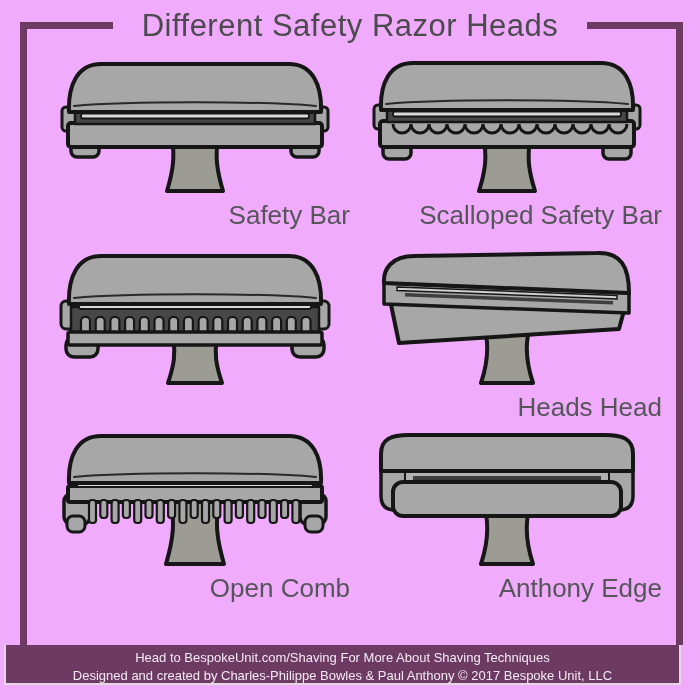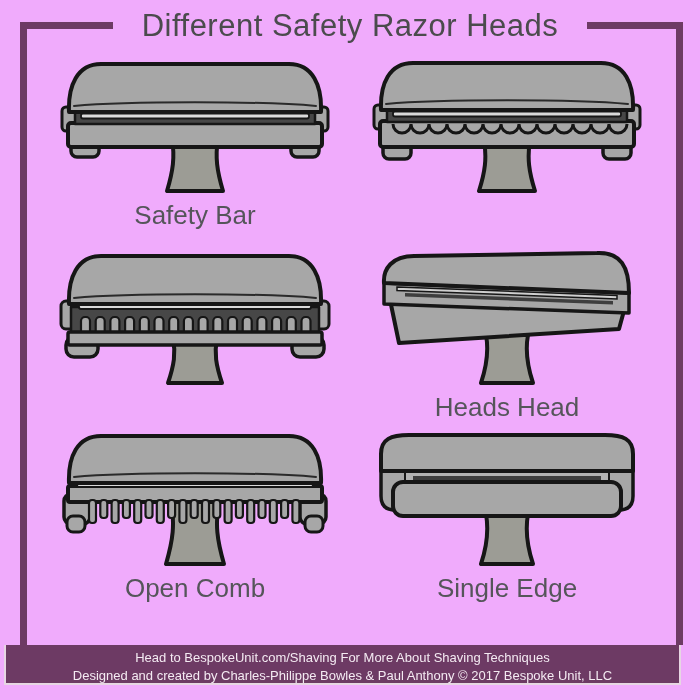--- a/index.html
+++ b/index.html
@@ -18,21 +18,21 @@
     position:absolute; top:8px; left:0; width:100%; text-align:center;
     font-size:31px; letter-spacing:.5px; color:var(--title-text,#4b4b4d);
   }
 
   .cell { position:absolute; width:310px; }
   .cell svg { display:block; margin:0 auto; }
   .col-1 { left:40px; }  .col-2 { left:352px; }
   .row-1 { top:55px; }   .row-2 { top:247px; }  .row-3 { top:428px; }
 
   .razor-label {
-    text-align:center; font-size:26px; margin-top:5px;
+    text-align:right; font-size:26px; margin-top:5px;
     color:var(--label-text,#55555a);
   }
 
   
   .footer {
     position:absolute; left:4px; top:645px; width:673px; height:34px;
     background:var(--frame-purple,#6d3a64);
     border:2px solid var(--band-border,#e7d6e3); border-top:none;
     color:var(--footer-text,#f4eaf2); text-align:center;
     font-size:13px; line-height:1.4; padding-top:4px;
@@ -81,20 +81,21 @@
       <rect class="g" stroke-width="3" x="259" y="50" width="14" height="24" rx="4"></rect>
       <rect class="g" stroke-width="3.5" x="16" y="86" width="28" height="18" rx="6"></rect>
       <rect class="g" stroke-width="3.5" x="236" y="86" width="28" height="18" rx="6"></rect>
       <rect class="g" stroke-width="4" x="13" y="66" width="254" height="26" rx="3"></rect>
       <path class="scal" d="M26,69 a9,9 0 0 0 18,0 a9,9 0 0 0 18,0 a9,9 0 0 0 18,0 a9,9 0 0 0 18,0 a9,9 0 0 0 18,0 a9,9 0 0 0 18,0 a9,9 0 0 0 18,0 a9,9 0 0 0 18,0 a9,9 0 0 0 18,0 a9,9 0 0 0 18,0 a9,9 0 0 0 18,0 a9,9 0 0 0 18,0 a9,9 0 0 0 18,0"></path>
       <rect class="dark" x="20" y="54" width="240" height="13"></rect>
       <rect class="blade" x="26" y="56.5" width="228" height="5" rx="2"></rect>
       <path class="g" stroke-width="4" d="M14,55 C13,29 22,8 46,8 L234,8 C258,8 267,29 266,55 Z"></path>
       <path class="thin" d="M19,49 C72,44 208,44 261,49"></path>
     </svg>
+    <div class="razor-label">Scalloped Safety Bar</div>
   </div>
 
   <div class="cell col-1 row-2">
     <svg width="280" height="140" viewBox="0 0 280 140">
       <path class="stem" d="M118,92 C121,106 119,118 113,136 L167,136 C161,118 159,106 162,92 Z"></path>
       <rect class="g" stroke-width="3" x="6" y="54" width="15" height="28" rx="5"></rect>
       <rect class="g" stroke-width="3" x="259" y="54" width="15" height="28" rx="5"></rect>
       <rect class="g" stroke-width="3.5" x="11" y="90" width="32" height="20" rx="8"></rect>
       <rect class="g" stroke-width="3.5" x="237" y="90" width="32" height="20" rx="8"></rect>
       <rect class="dark" stroke-width="3" x="16" y="60" width="248" height="28"></rect>
@@ -170,21 +171,21 @@
   <div class="cell col-2 row-3">
     <svg width="280" height="140" viewBox="0 0 280 140">
       <path class="stem" d="M119,86 C122,103 120,118 114,136 L166,136 C160,118 158,103 161,86 Z"></path>
       <path class="g" stroke-width="3.5" d="M14,42 L42,42 L42,82 L28,82 Q14,82 14,68 Z"></path>
       <path class="g" stroke-width="3.5" d="M266,42 L238,42 L238,82 L252,82 Q266,82 266,68 Z"></path>
       <rect fill="#b2b2b2" stroke="#161616" stroke-width="2" x="38" y="42" width="204" height="14"></rect>
       <rect fill="#3e3e3e" x="46" y="48" width="188" height="5"></rect>
       <rect class="g" stroke-width="4" x="26" y="54" width="228" height="34" rx="10"></rect>
       <path class="g" stroke-width="4" d="M14,43 L14,26 C14,11 24,7 42,7 L238,7 C256,7 266,11 266,26 L266,43 Z"></path>
     </svg>
-    <div class="razor-label">Single Edge</div>
+    <div class="razor-label">Anthony Edge</div>
   </div>
 
   <div class="footer">
     <div>Head to BespokeUnit.com/Shaving For More About Shaving Techniques</div>
     <div>Designed and created by Charles-Philippe Bowles &amp; Paul Anthony © 2017 Bespoke Unit, LLC</div>
   </div>
 
 </div>
 
 </body></html>

